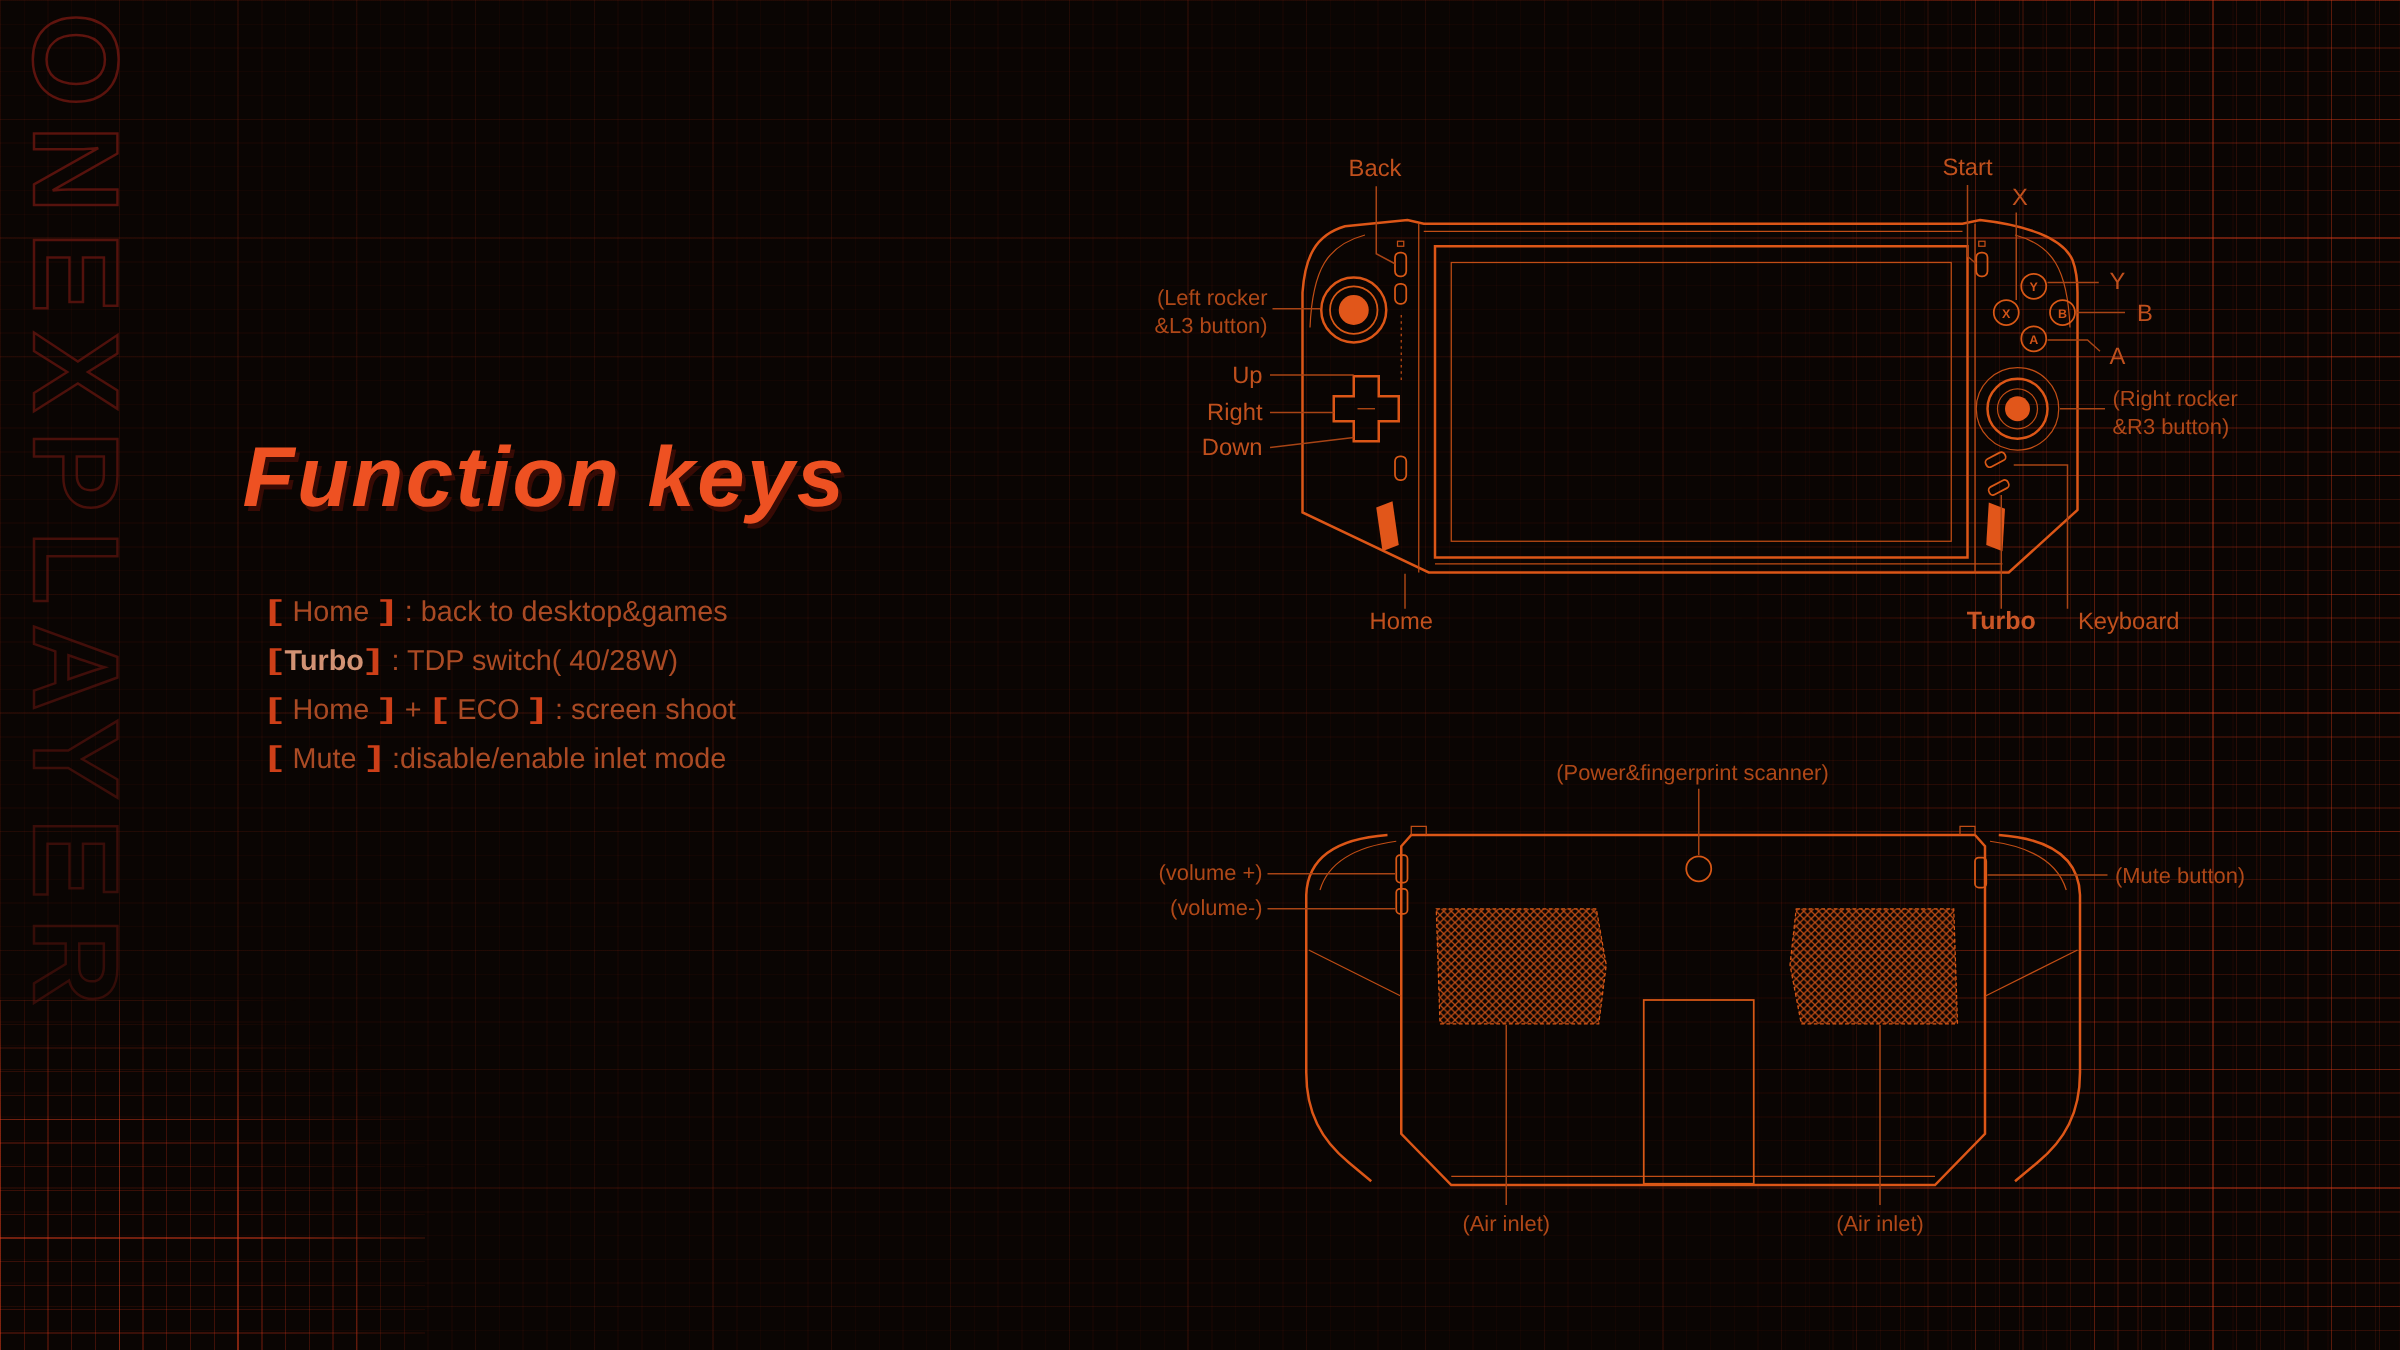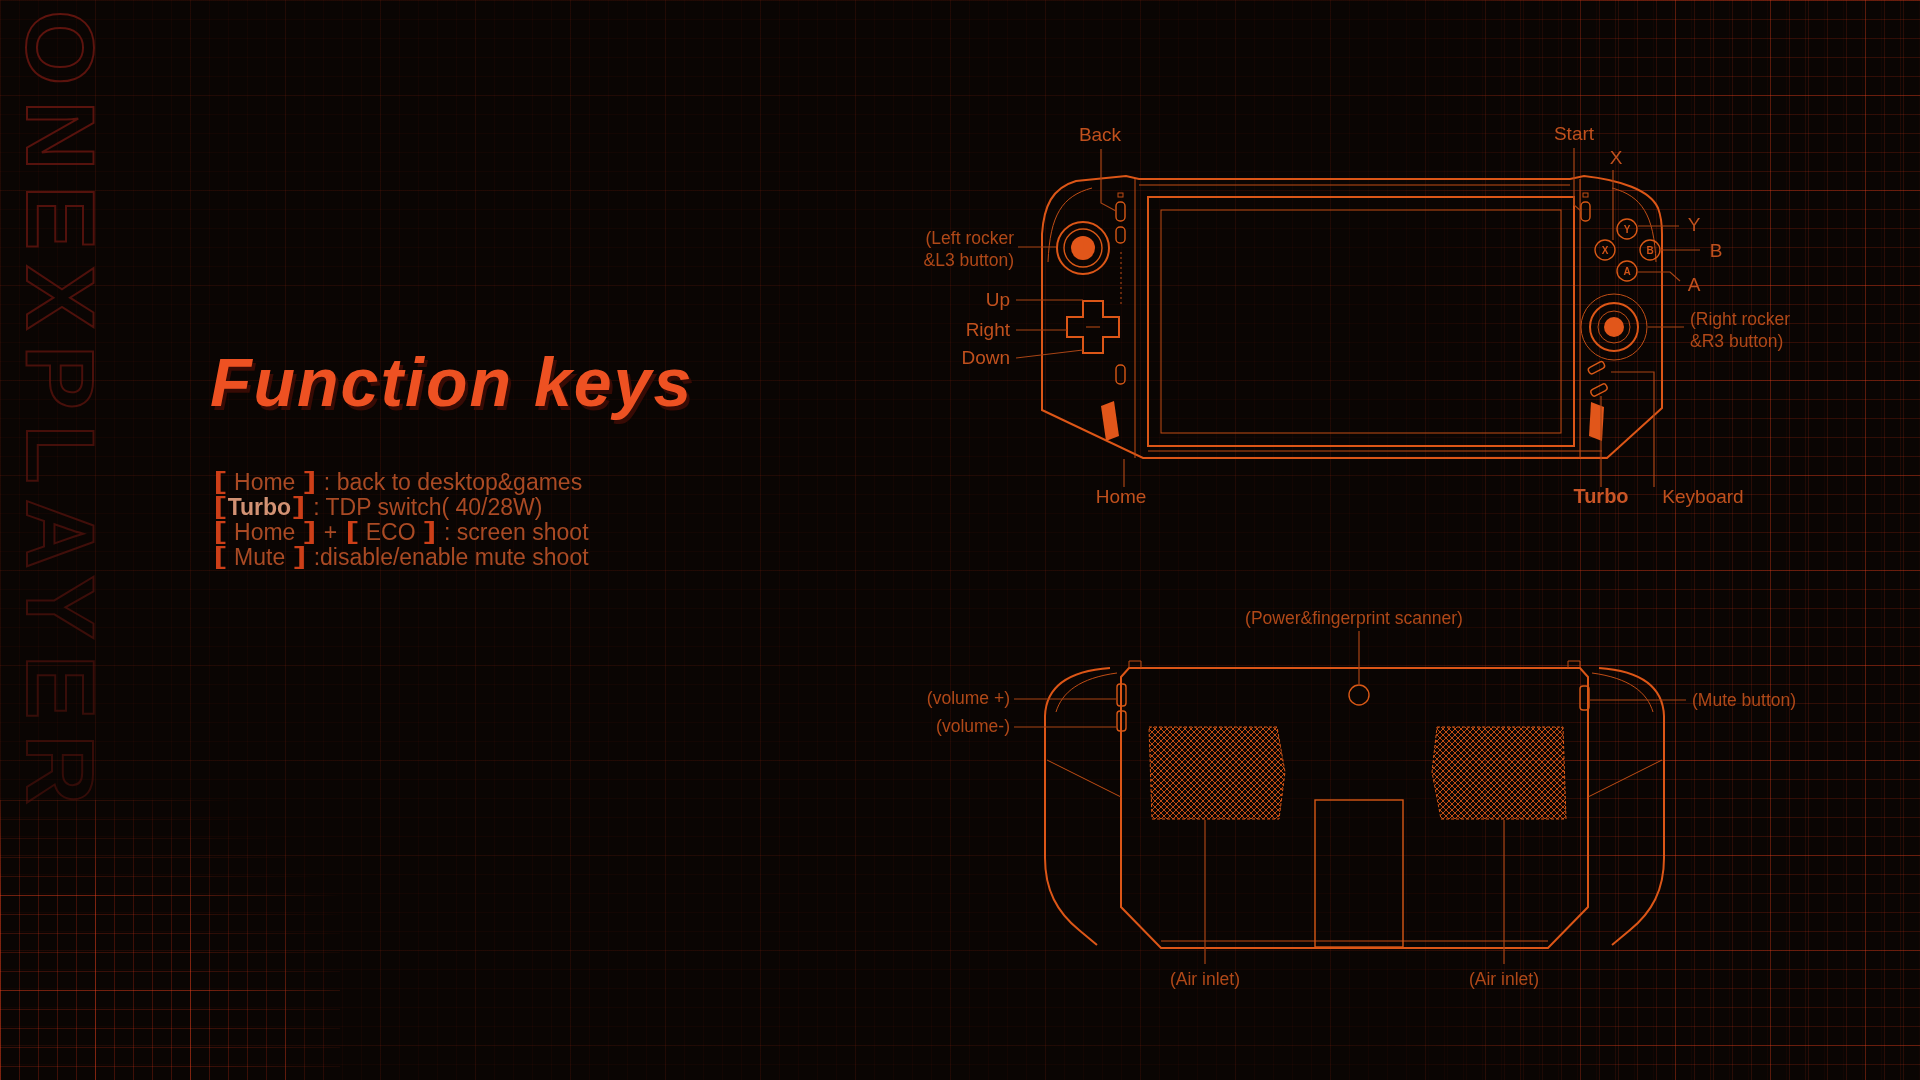--- a/index.html
+++ b/index.html
@@ -28,24 +28,24 @@
     repeating-linear-gradient(to bottom, rgba(250,75,32,.30) 0 1px, transparent 1px 95px);
     -webkit-mask-image:radial-gradient(ellipse at 10% 95%,#fff 45%,transparent 85%);
     mask-image:radial-gradient(ellipse at 10% 95%,#fff 45%,transparent 85%);}
   
   .brand{position:absolute;left:4px;top:10px;height:1120px;
     writing-mode:vertical-rl;font-weight:700;font-size:97px;letter-spacing:15px;
     color:transparent;-webkit-text-stroke:2px #5f140e;
     -webkit-mask-image:linear-gradient(to bottom,#fff 0%,rgba(255,255,255,.55) 60%,rgba(255,255,255,.38) 100%);
     mask-image:linear-gradient(to bottom,#fff 0%,rgba(255,255,255,.55) 60%,rgba(255,255,255,.38) 100%);}
   
-  .title{position:absolute;left:210px;top:346px;
+  .title{position:absolute;left:194px;top:346px;
     font-size:68px;line-height:72px;font-weight:700;font-style:italic;
     letter-spacing:2px;color:#ee5122;text-shadow:3px 4px 0 #380b05;}
-  .fk-list{position:absolute;left:212px;top:470px;font-size:23px;line-height:25px;color:#aa4a24;}
+  .fk-list{position:absolute;left:212px;top:470px;font-size:23px;line-height:39px;color:#aa4a24;}
   .fk-line{white-space:nowrap;}
   .fk-line .br{display:inline-block;transform:scaleX(1.55);font-weight:700;
     color:#cd3f18;margin:0 4px;position:relative;top:-1px;}
   .fk-line .b{font-weight:700;color:#d29274;}
   
   .diagram{position:absolute;left:860px;top:80px;width:1060px;height:960px;}
   .diagram svg{width:100%;height:100%;}
   .diagram text{font-family:"Liberation Sans",sans-serif;}
   .lbl{fill:#c0501d;font-size:19px;}
   .lbl-dim{fill:#b04818;font-size:17.5px;}
@@ -66,21 +66,21 @@
   <div class="grid grid-bl"></div>
 
   <div class="brand">ONEXPLAYER</div>
 
   <div class="title">Function keys</div>
 
   <div class="fk-list">
       <div class="fk-line"><span class="br">[</span><span> Home </span><span class="br">]</span><span> : back to desktop&amp;games</span></div>
       <div class="fk-line"><span class="br">[</span><span class="b">Turbo</span><span class="br">]</span><span> : TDP switch( 40/28W)</span></div>
       <div class="fk-line"><span class="br">[</span><span> Home </span><span class="br">]</span><span> + </span><span class="br">[</span><span> ECO </span><span class="br">]</span><span> : screen shoot</span></div>
-      <div class="fk-line"><span class="br">[</span><span> Mute </span><span class="br">]</span><span> :disable/enable mute shoot</span></div>
+      <div class="fk-line"><span class="br">[</span><span> Mute </span><span class="br">]</span><span> :disable/enable inlet mode</span></div>
     </div>
 
   <div class="diagram">
   <svg viewBox="860 80 1060 960" xmlns="http://www.w3.org/2000/svg">
     <defs>
       <pattern id="hatch" width="6" height="6" patternUnits="userSpaceOnUse">
         <path d="M0,6 L6,0 M0,0 L6,6" stroke="#c04d15" stroke-width="1"></path>
       </pattern>
     </defs>
 

